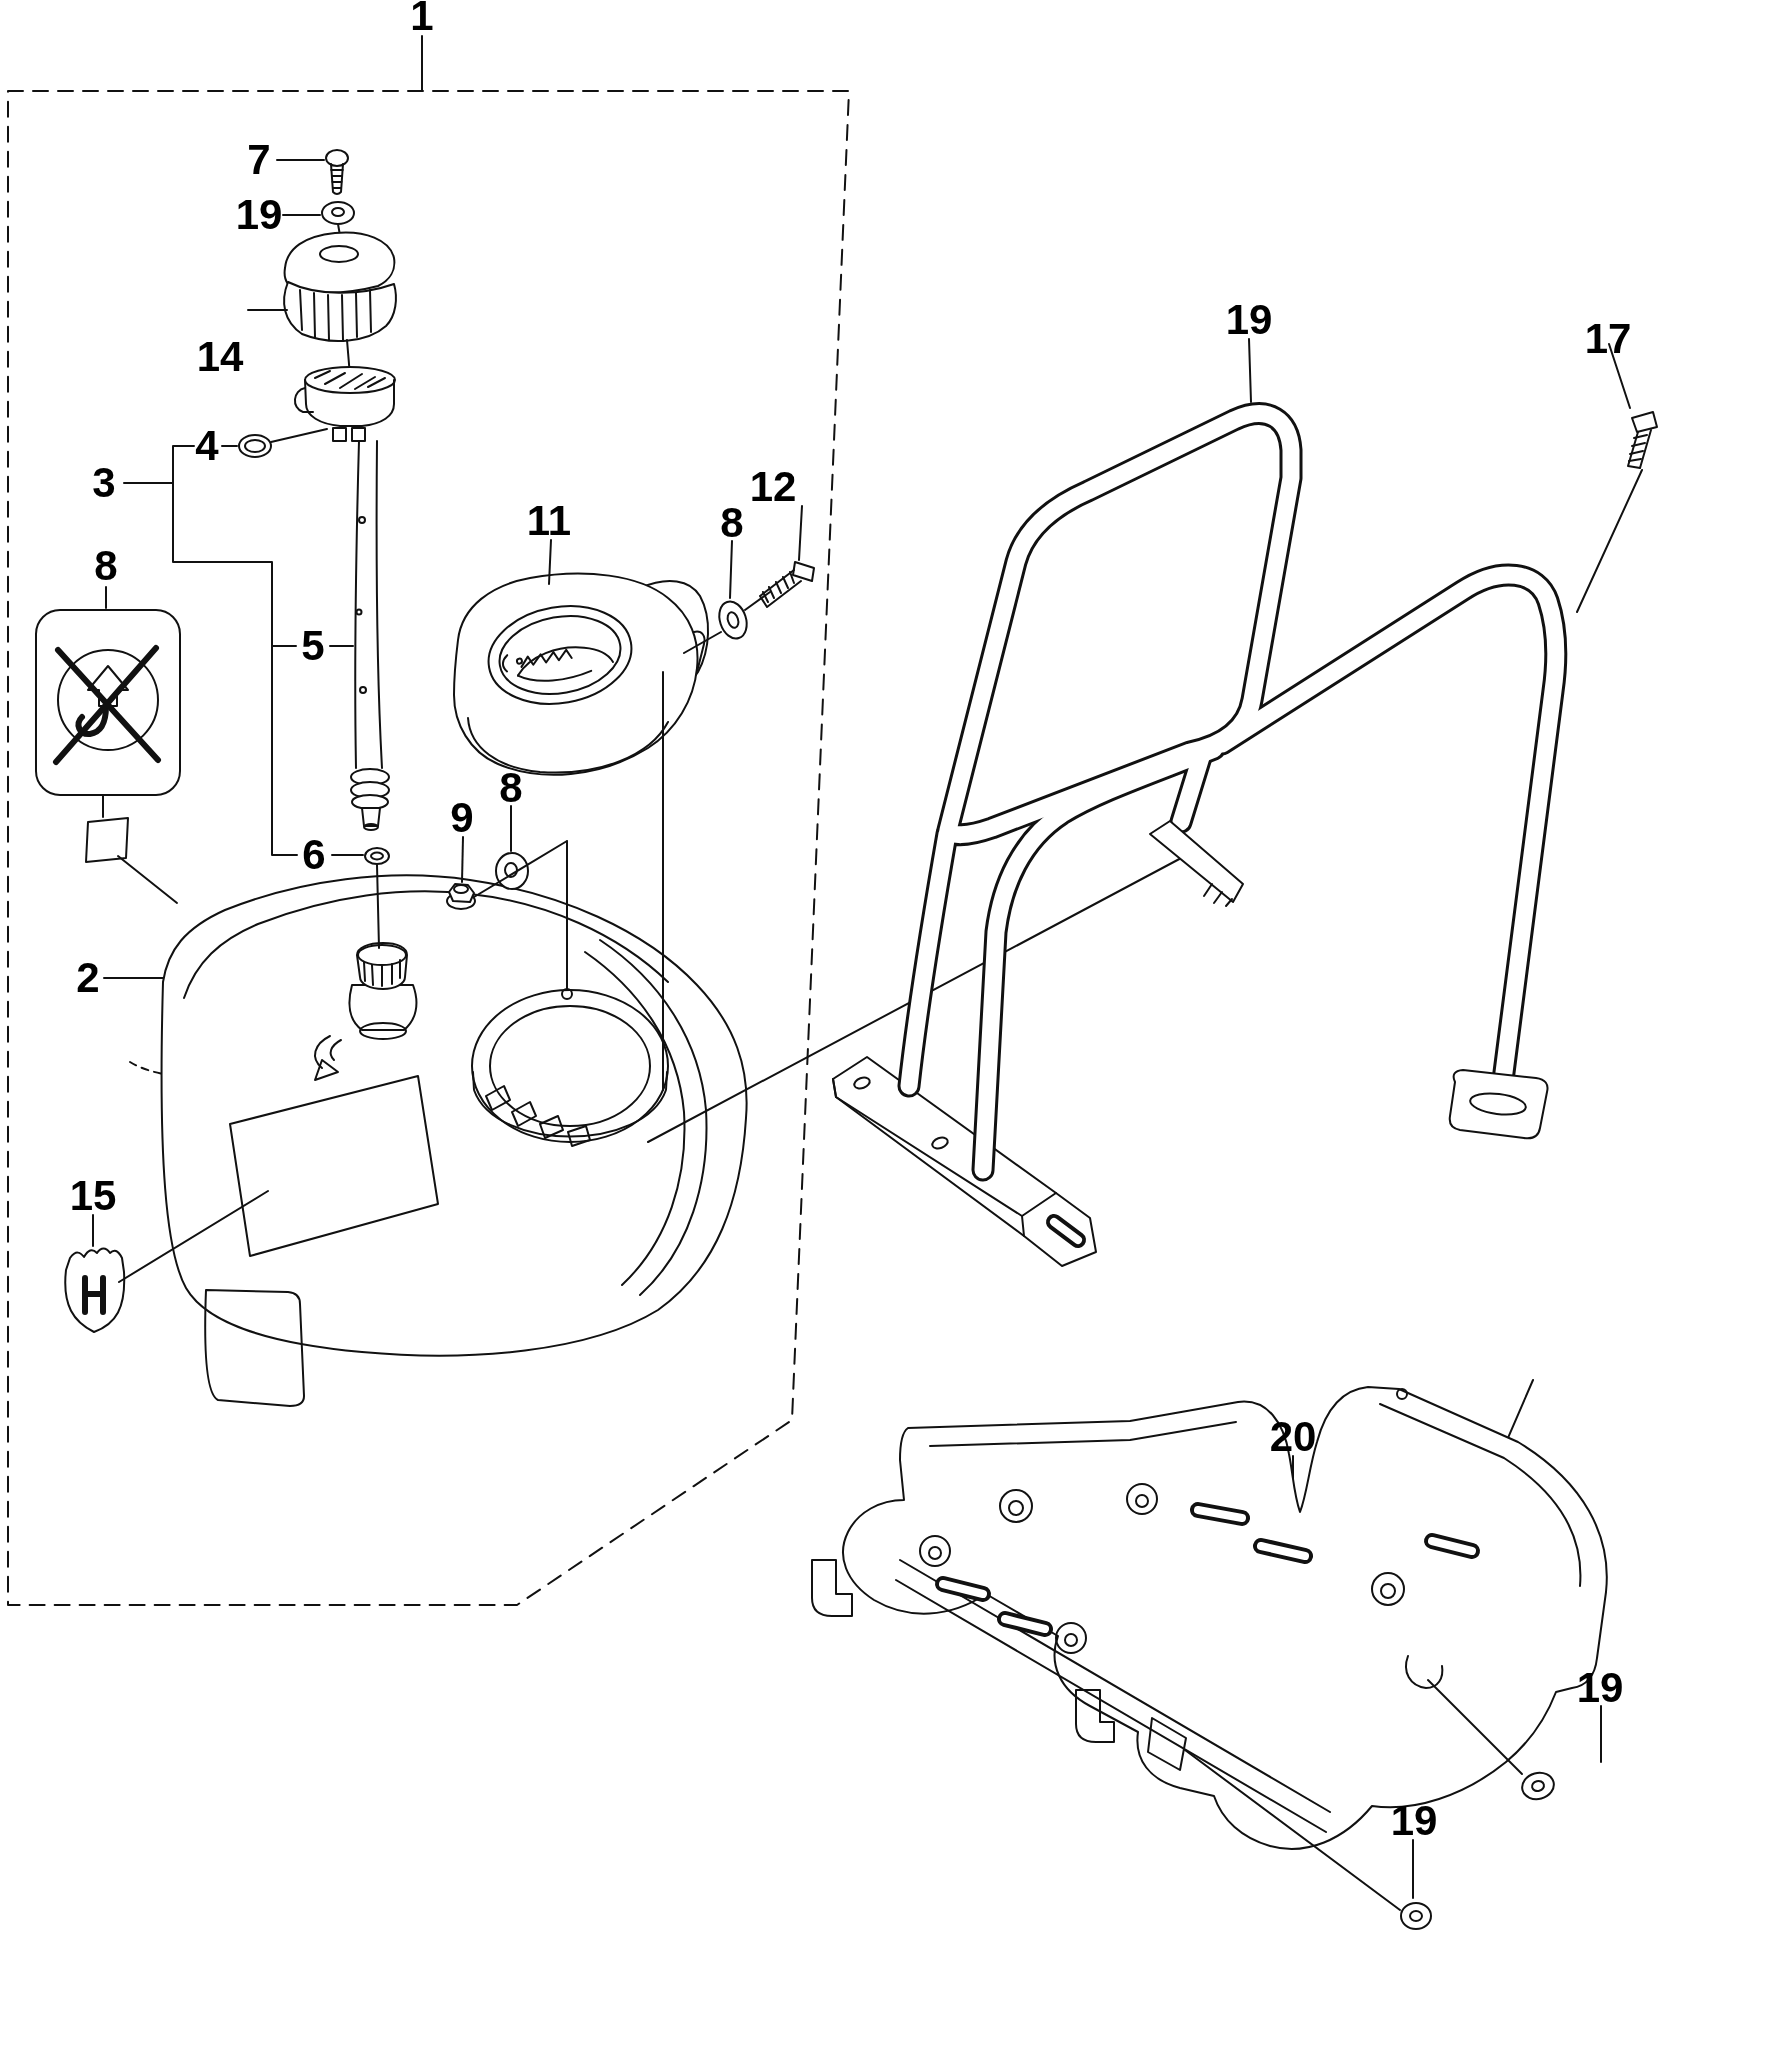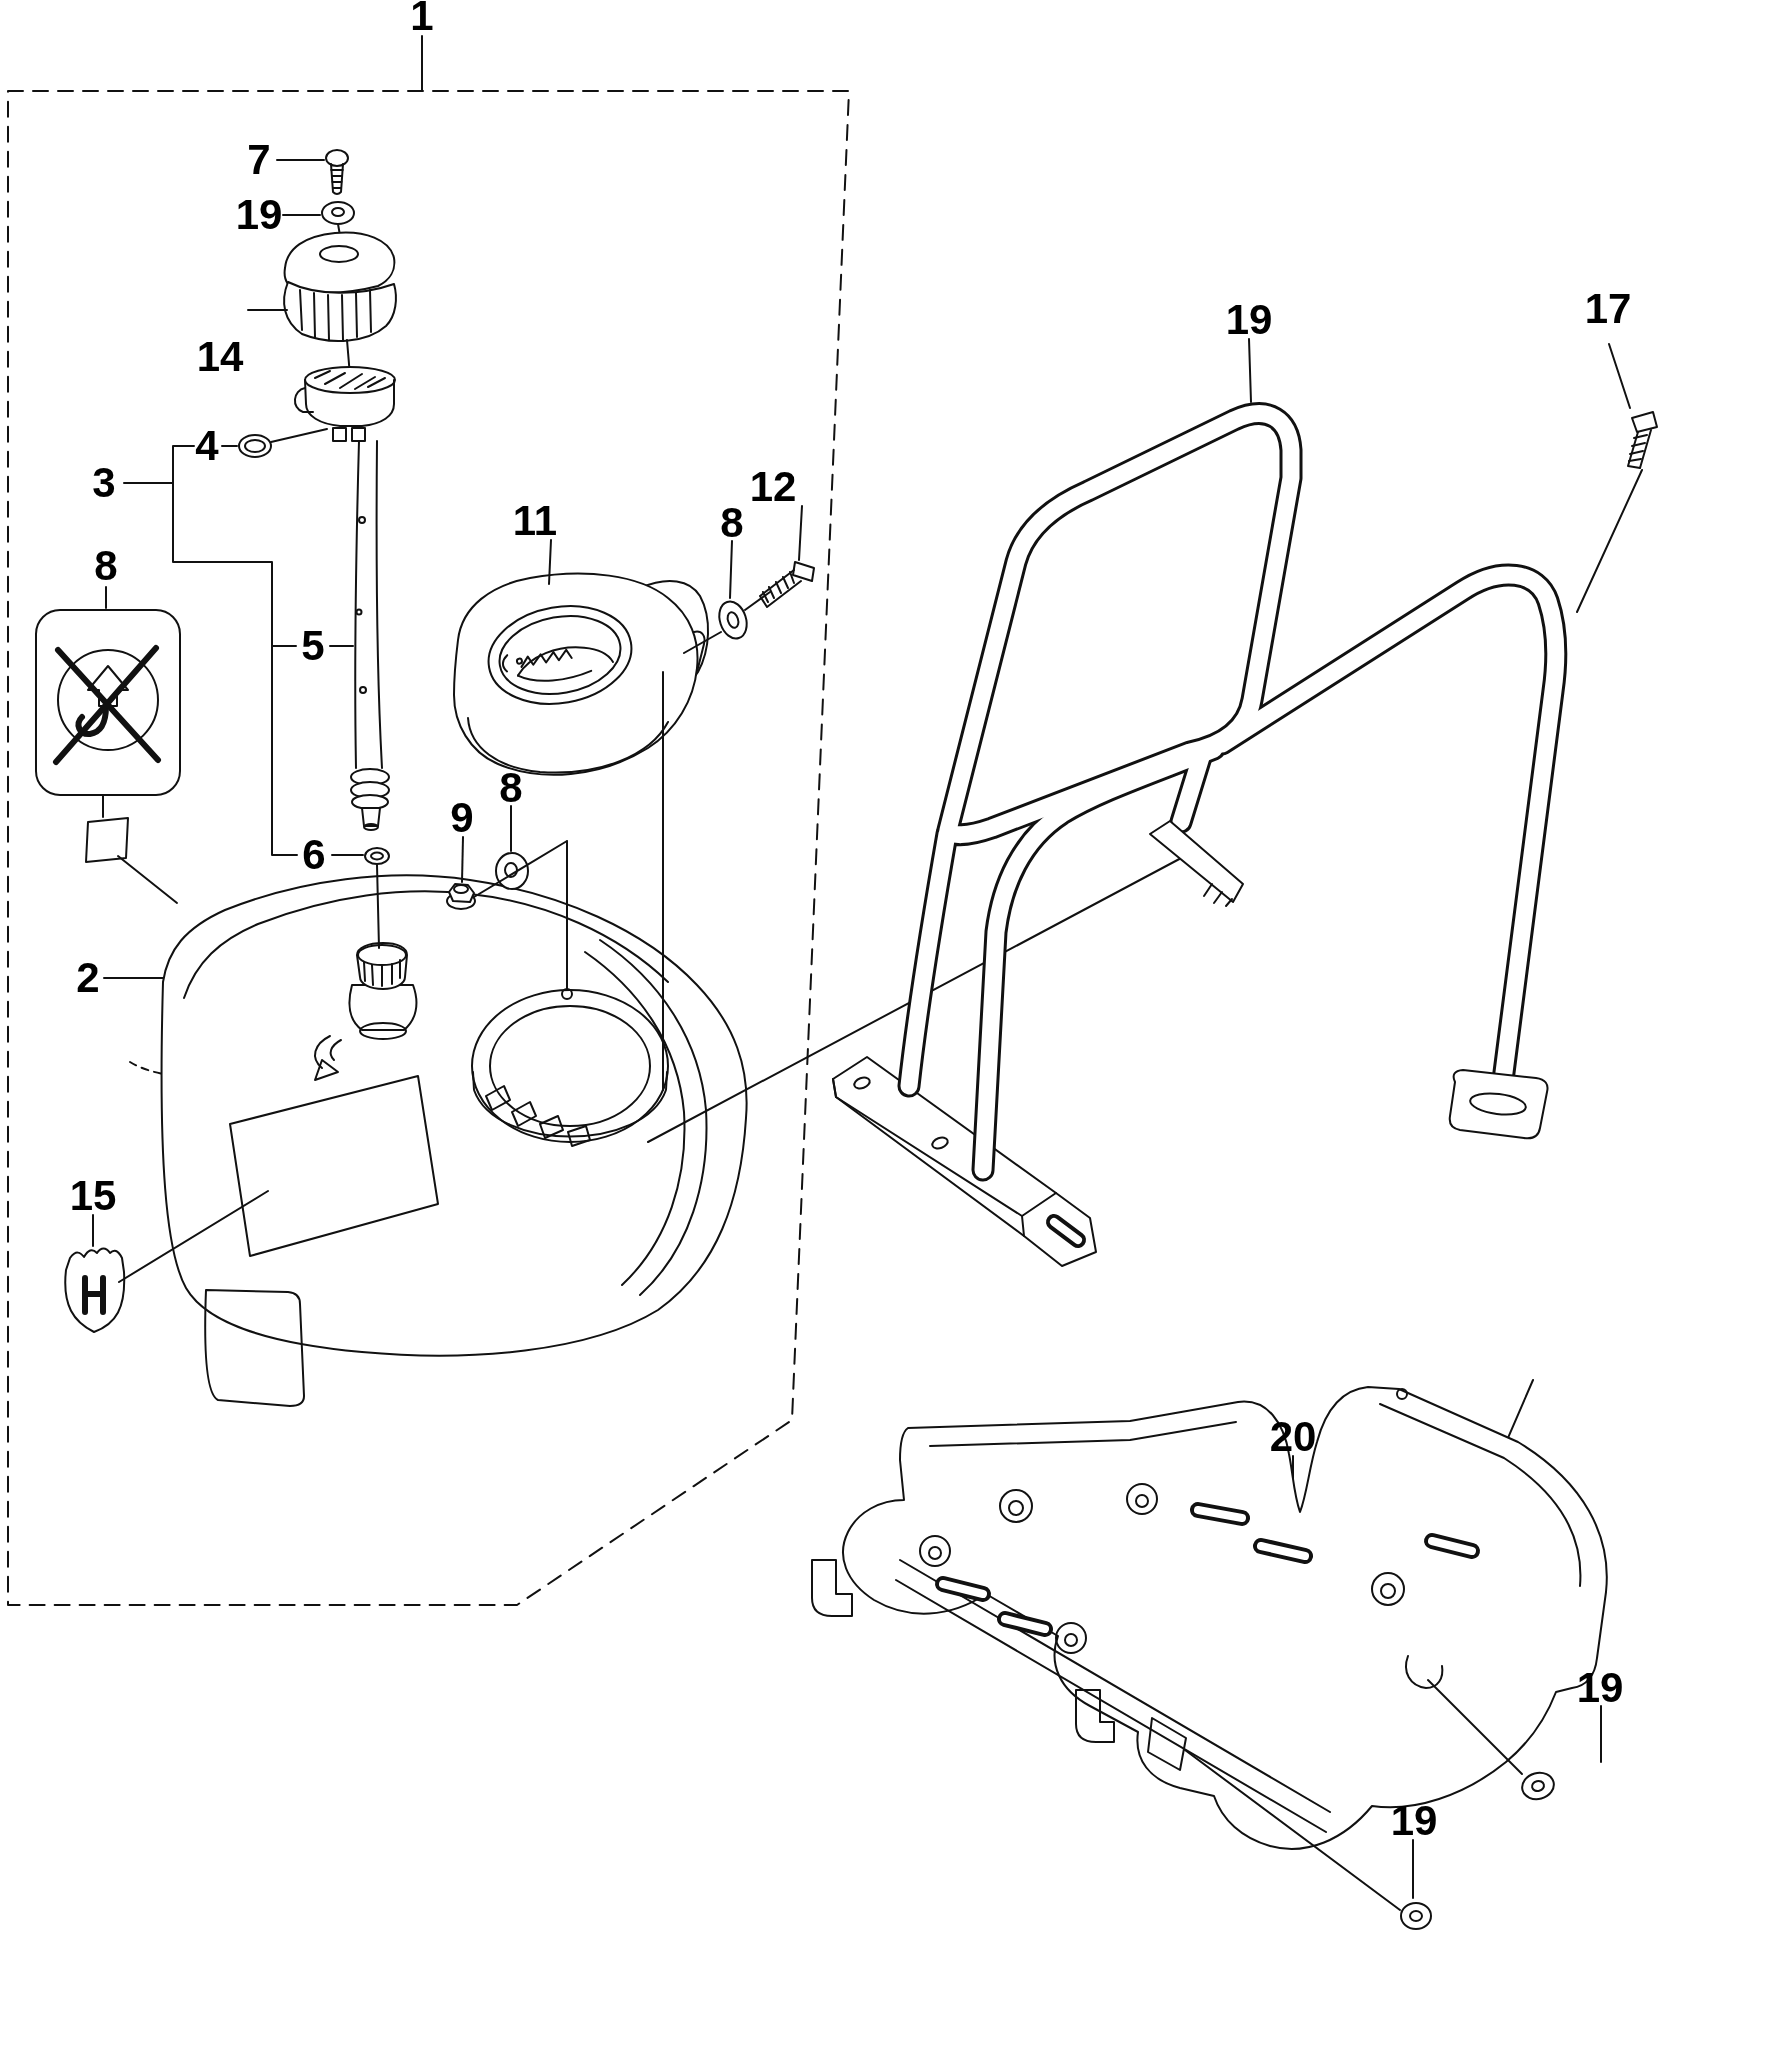--- a/index.html
+++ b/index.html
@@ -318,23 +318,23 @@
   <div class="lbl" style="left: 88px; top: 978px;">2</div>
   <div class="lbl" style="left: 104px; top: 483px;">3</div>
   <div class="lbl" style="left: 207px; top: 446px;">4</div>
   <div class="lbl" style="left: 313px; top: 646px;">5</div>
   <div class="lbl" style="left: 314px; top: 855px;">6</div>
   <div class="lbl" style="left: 259px; top: 160px;">7</div>
   <div class="lbl" style="left: 732px; top: 523px;">8</div>
   <div class="lbl" style="left: 511px; top: 788px;">8</div>
   <div class="lbl" style="left: 462px; top: 818px;">9</div>
   <div class="lbl" style="left: 106px; top: 566px;">8</div>
-  <div class="lbl" style="left: 535px; top: 521px;">11</div>
+  <div class="lbl" style="left: 549px; top: 521px;">11</div>
   <div class="lbl" style="left: 773px; top: 487px;">12</div>
   <div class="lbl" style="left: 259px; top: 215px;">19</div>
   <div class="lbl" style="left: 220px; top: 310px; margin-top: 47px;">14</div>
   <div class="lbl" style="left: 93px; top: 1196px;">15</div>
   <div class="lbl" style="left: 1249px; top: 320px;">19</div>
-  <div class="lbl" style="left: 1608px; top: 309px;">17</div>
+  <div class="lbl" style="left: 1608px; top: 339px;">17</div>
   <div class="lbl" style="left: 1293px; top: 1437px;">20</div>
   <div class="lbl" style="left: 1600px; top: 1688px;">19</div>
   <div class="lbl" style="left: 1414px; top: 1821px;">19</div>
 </div>
 
 </body></html>

